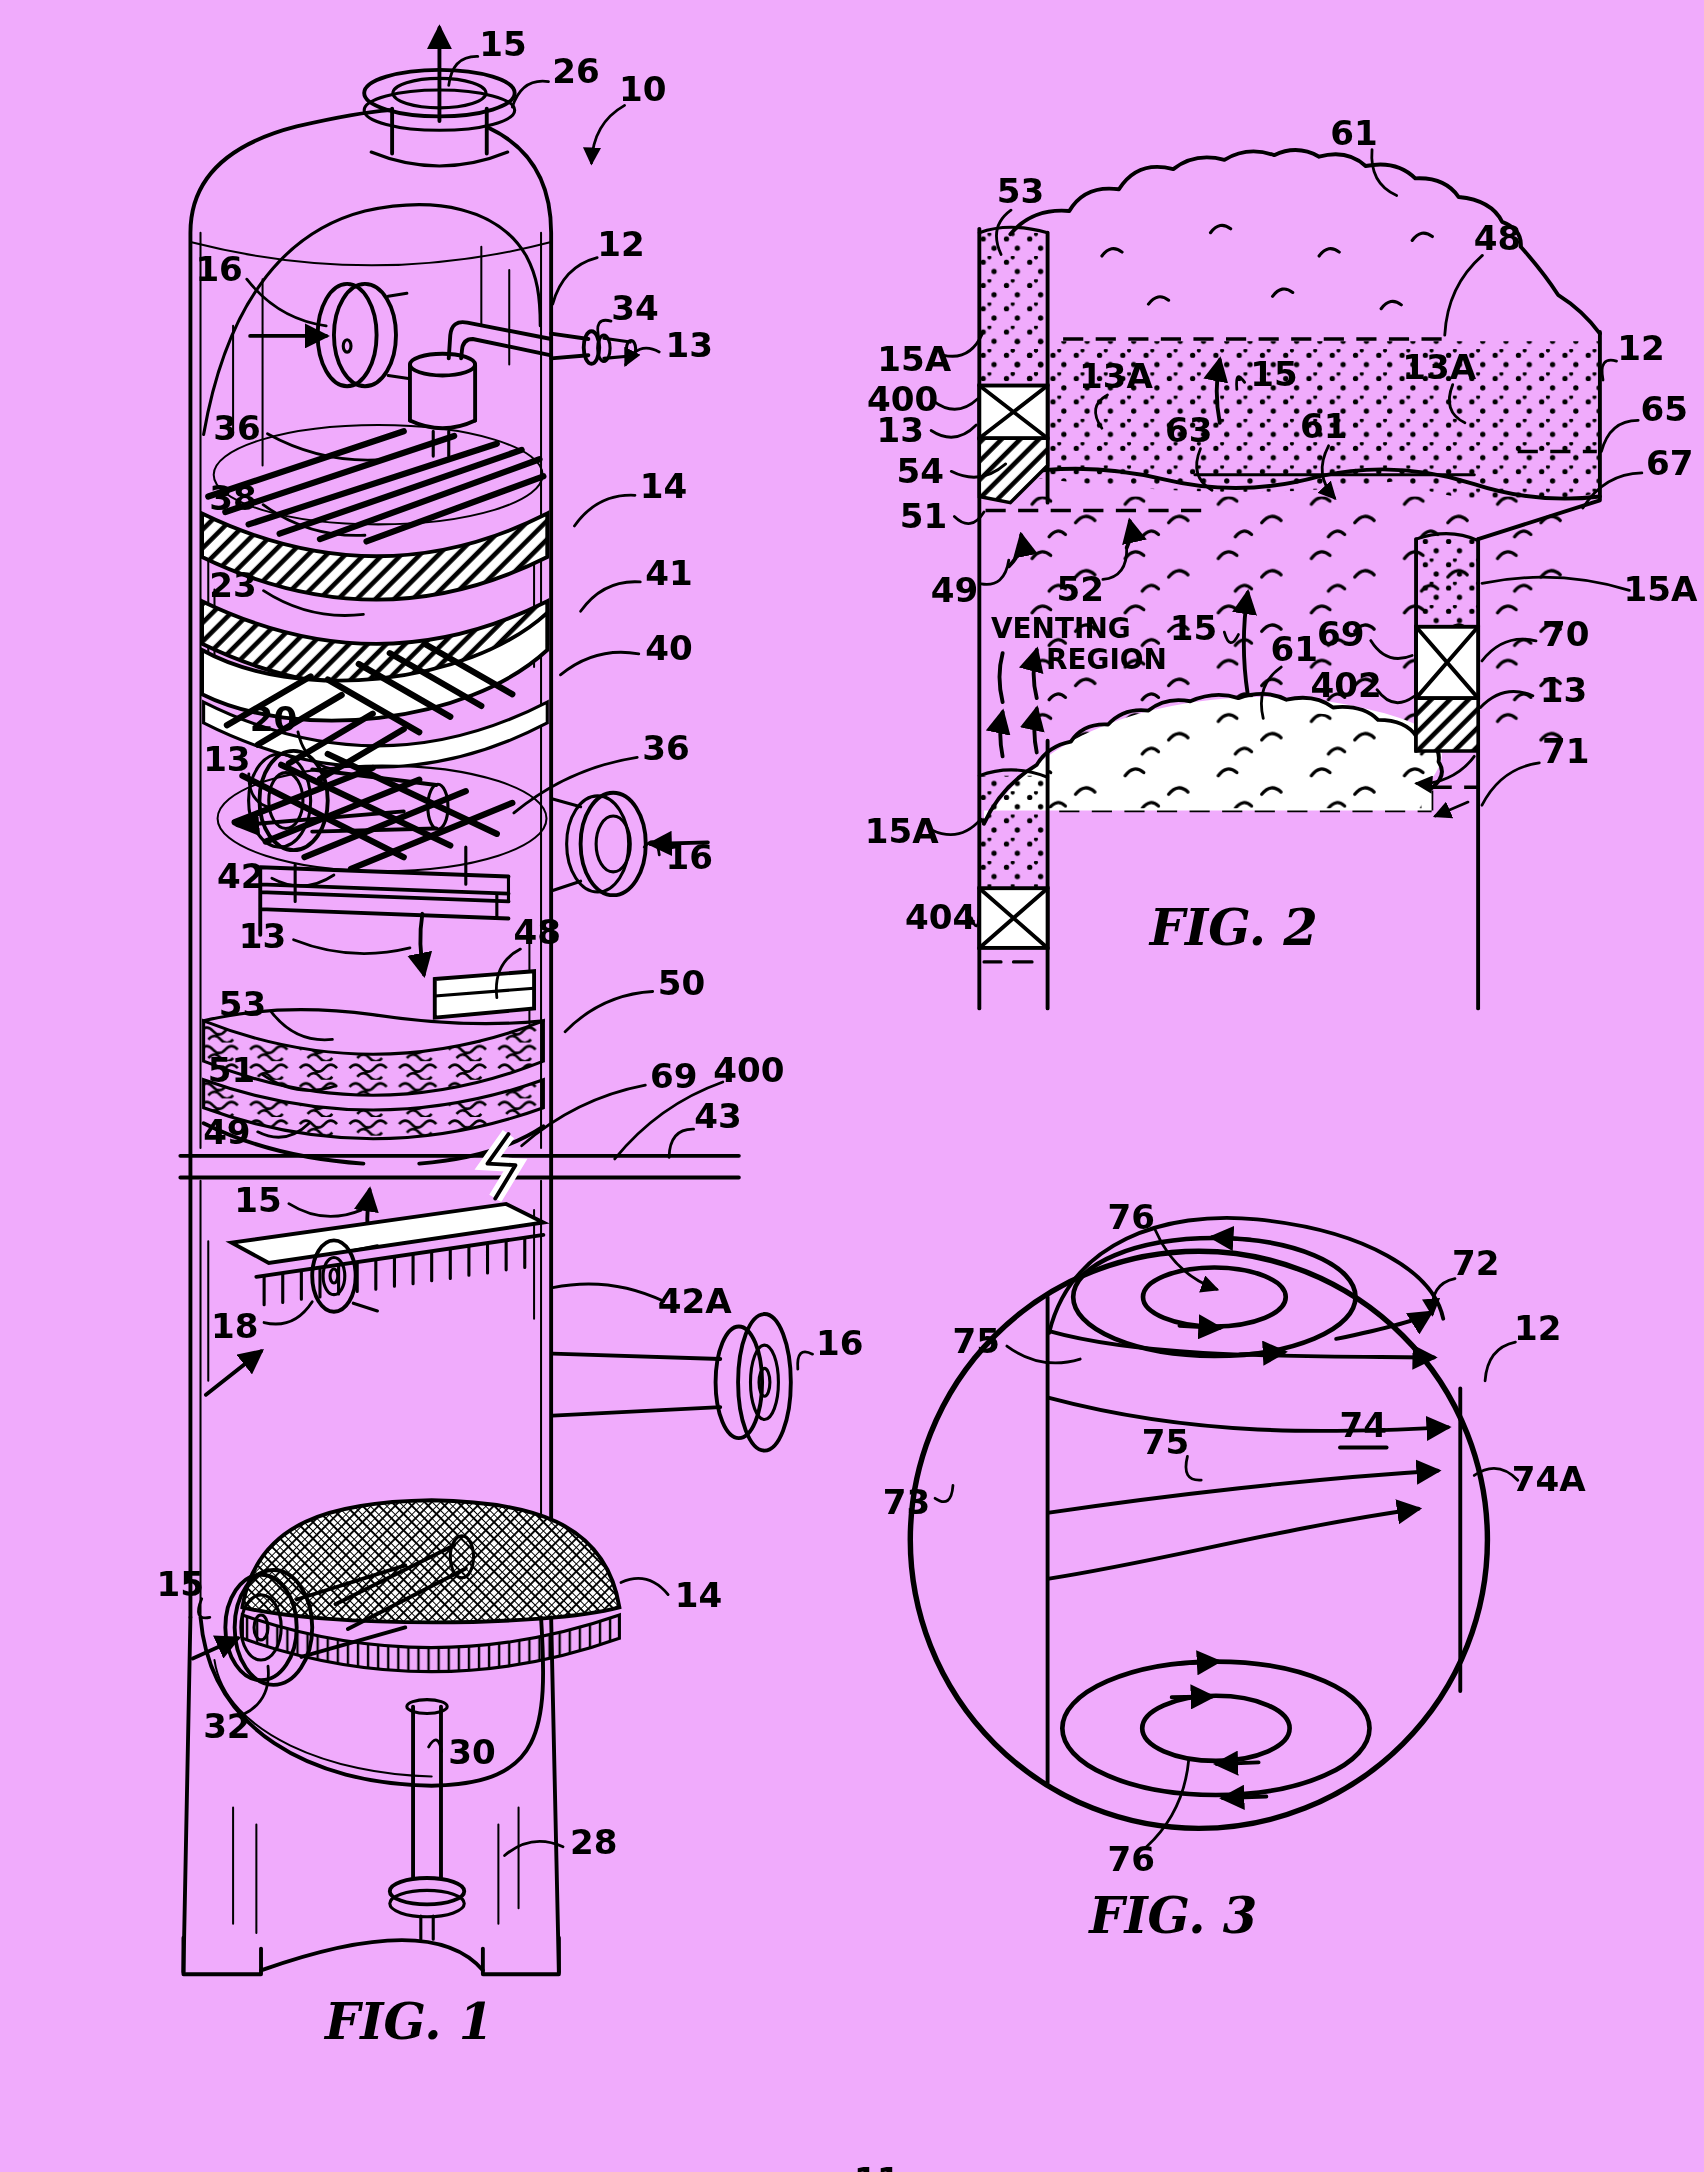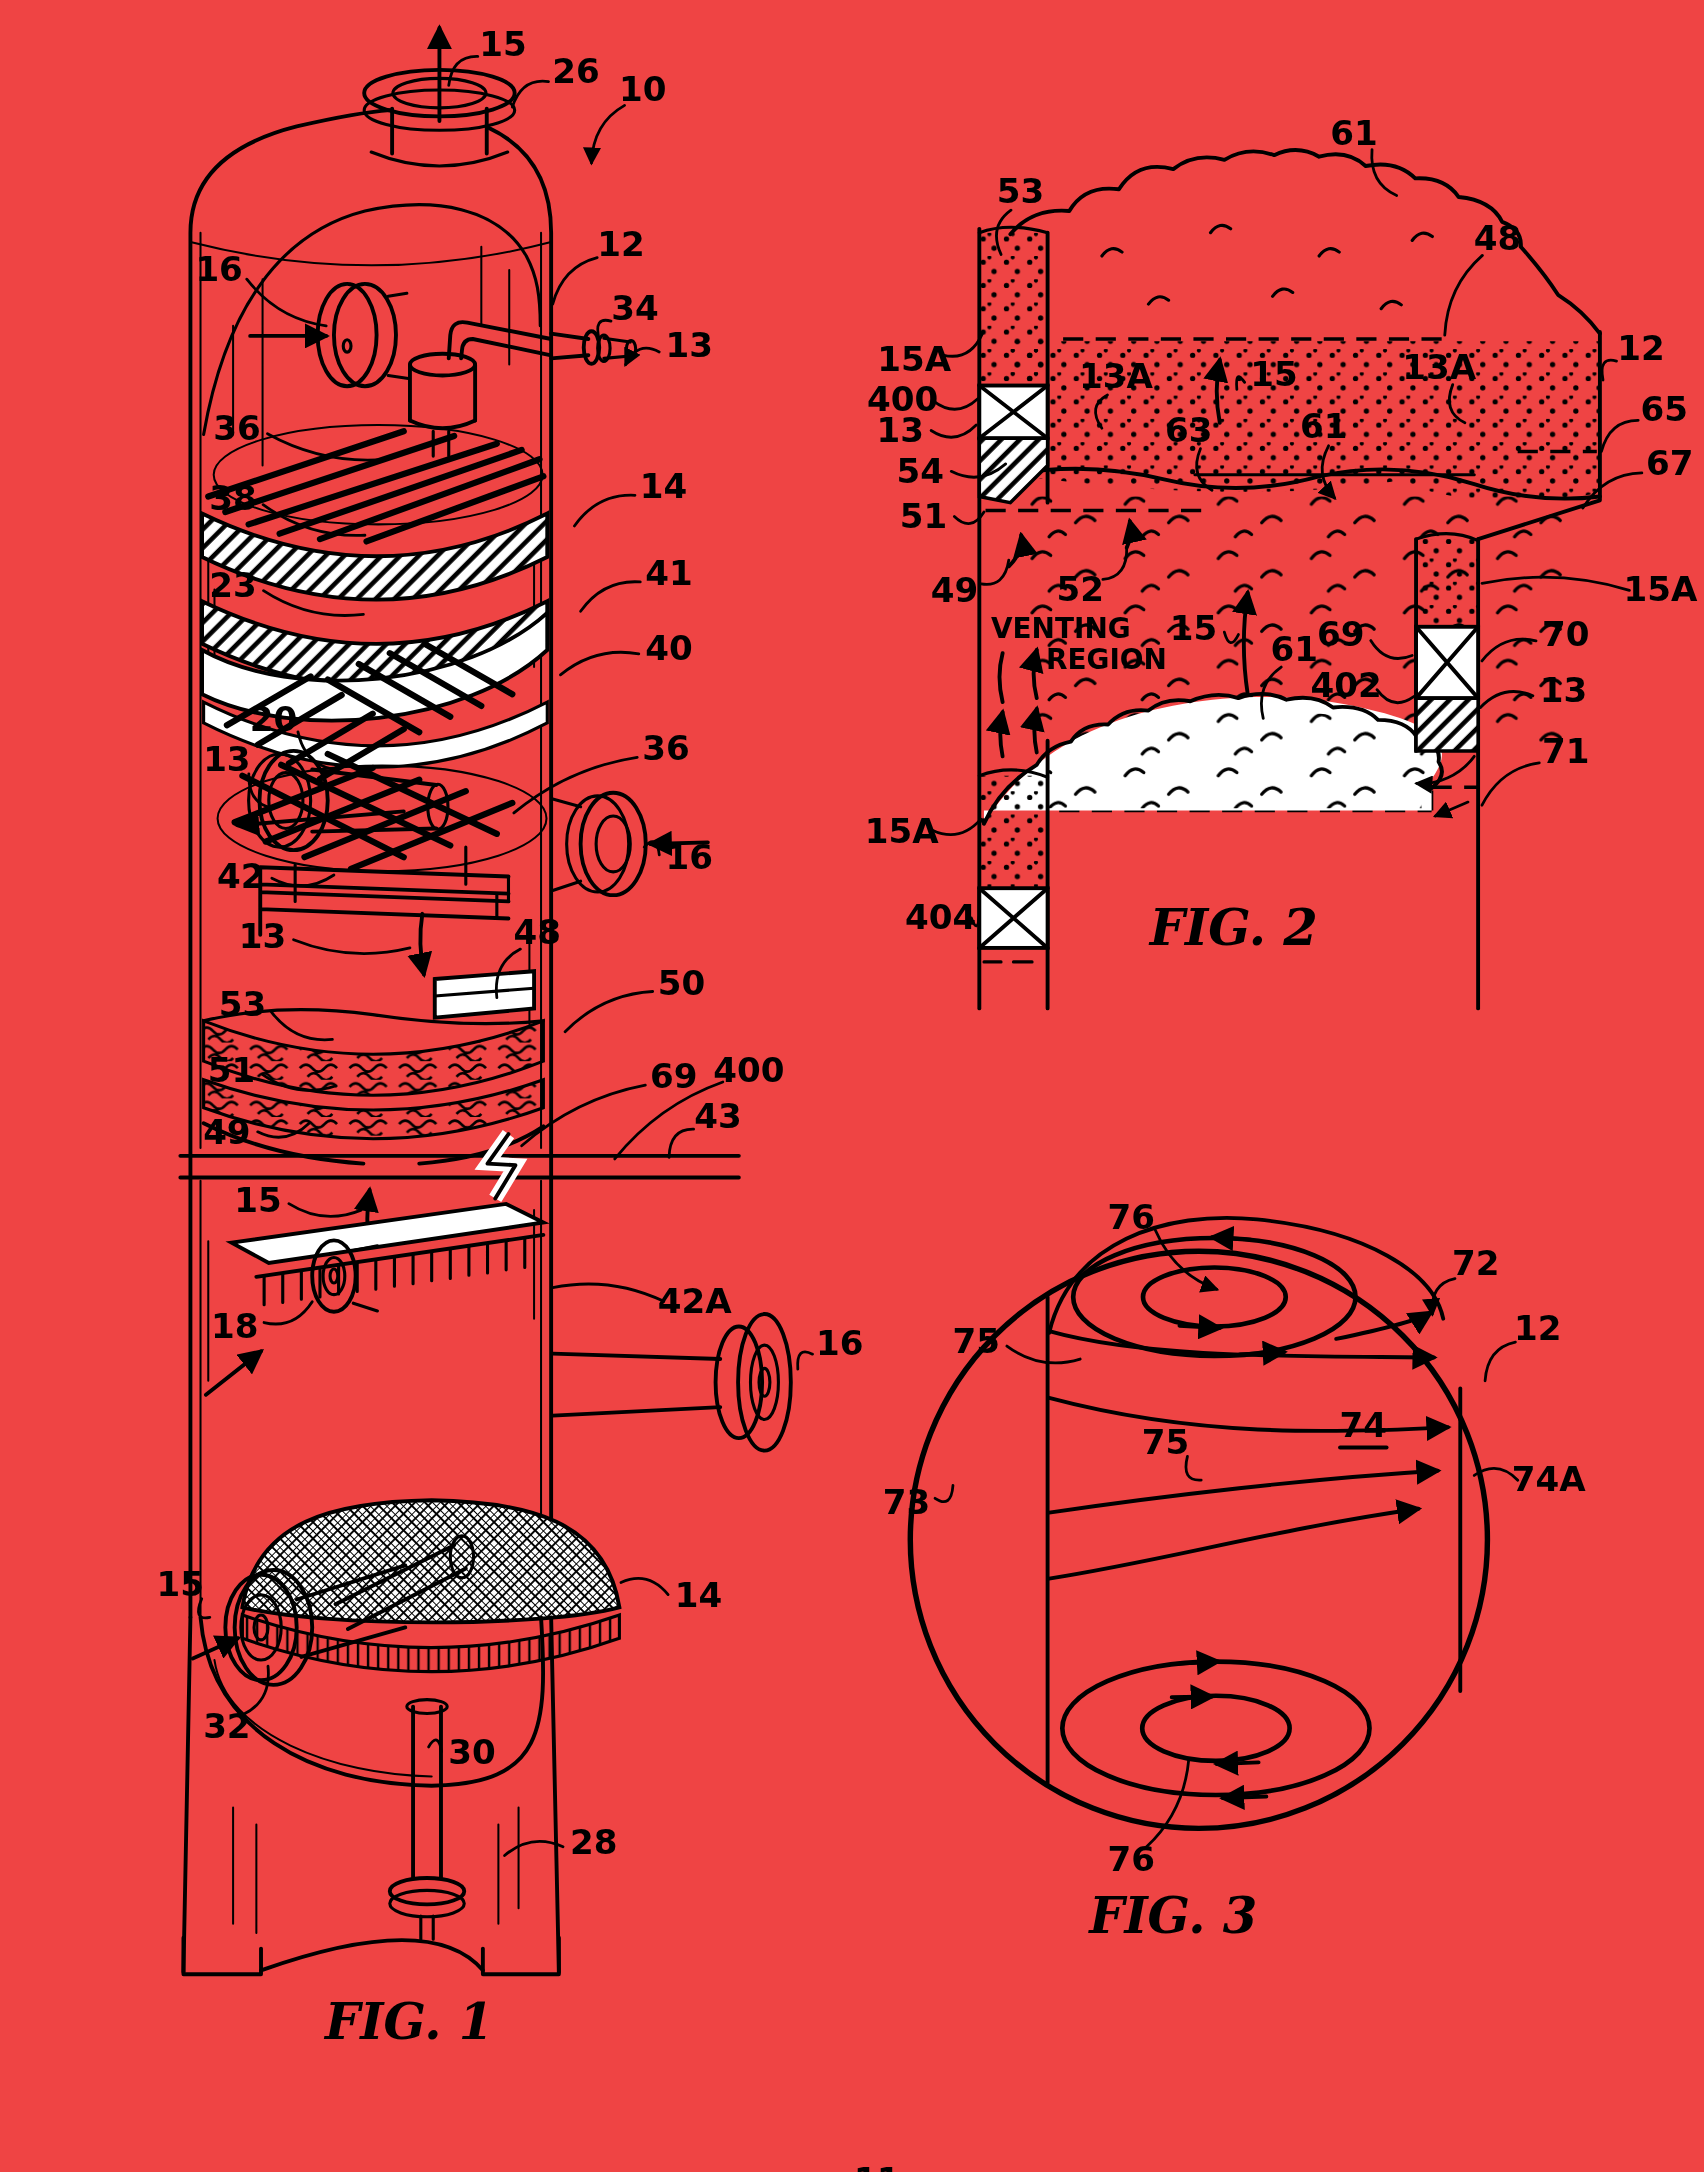--- a/index.html
+++ b/index.html
@@ -1,16 +1,16 @@
 <!DOCTYPE html>
 <html style="font-size:12.4px"><head>
 <meta charset="utf-8">
 <style>
   html,body{margin:0;padding:0;background:#ffffff;}
-  .page{position:relative;width:1705px;height:2172px;background:#ef4444;overflow:hidden;
+  .page{position:relative;width:1705px;height:2172px;background:#f0abfc;overflow:hidden;
         font-family:"DejaVu Sans", sans-serif;}
   svg{position:absolute;left:0;top:0;}
   .ln{stroke:#000;fill:none;stroke-width:5;stroke-linecap:round;stroke-linejoin:round;}
   .thin{stroke:#000;fill:none;stroke-width:2.6;stroke-linecap:round;}
   .med{stroke:#000;fill:none;stroke-width:4;stroke-linecap:round;}
   .slat{stroke:#000;fill:none;stroke-width:8;stroke-linecap:round;}
   .leader{stroke:#000;fill:none;stroke-width:3.6;stroke-linecap:round;}
   .dash{stroke:#000;fill:none;stroke-width:4.5;stroke-dasharray:26 16;}
   .ref{font-family:"DejaVu Sans", sans-serif;font-size:44px;font-weight:700;fill:#000;
        text-anchor:middle;dominant-baseline:middle;}

